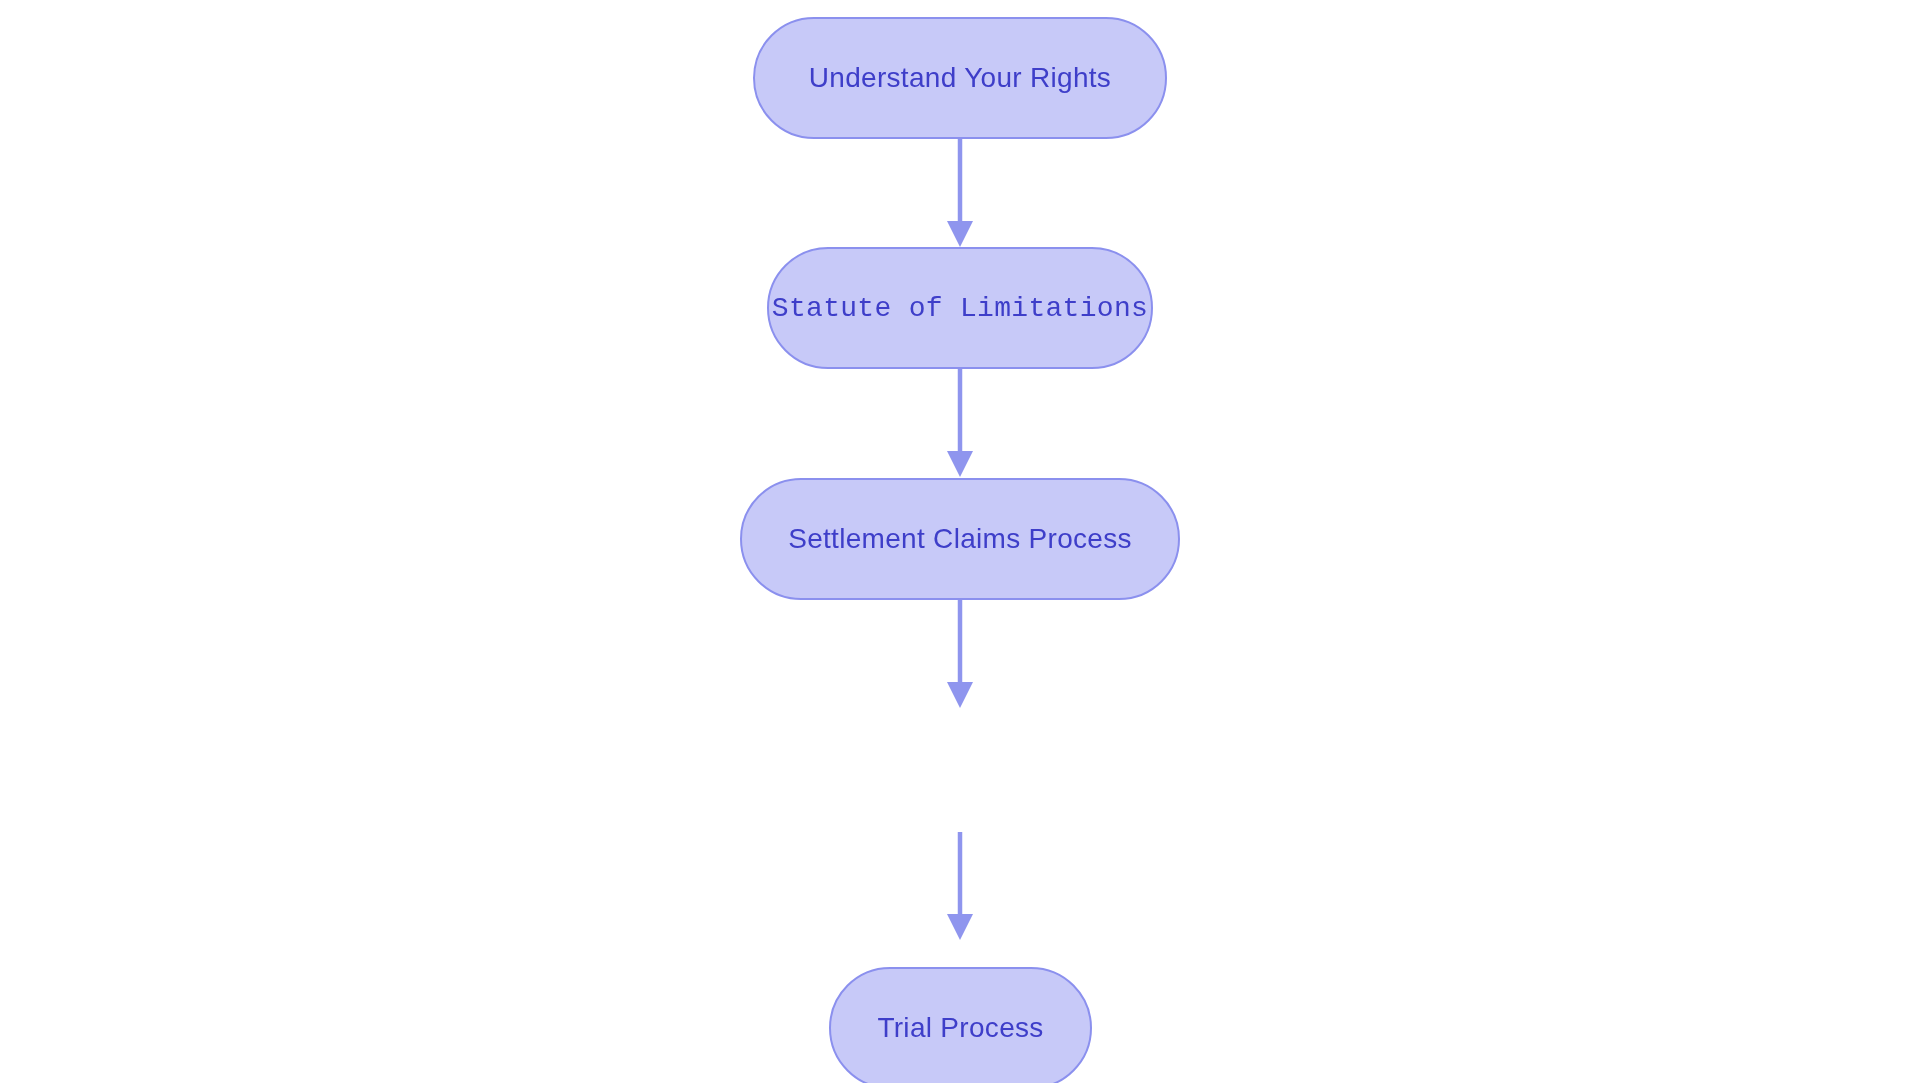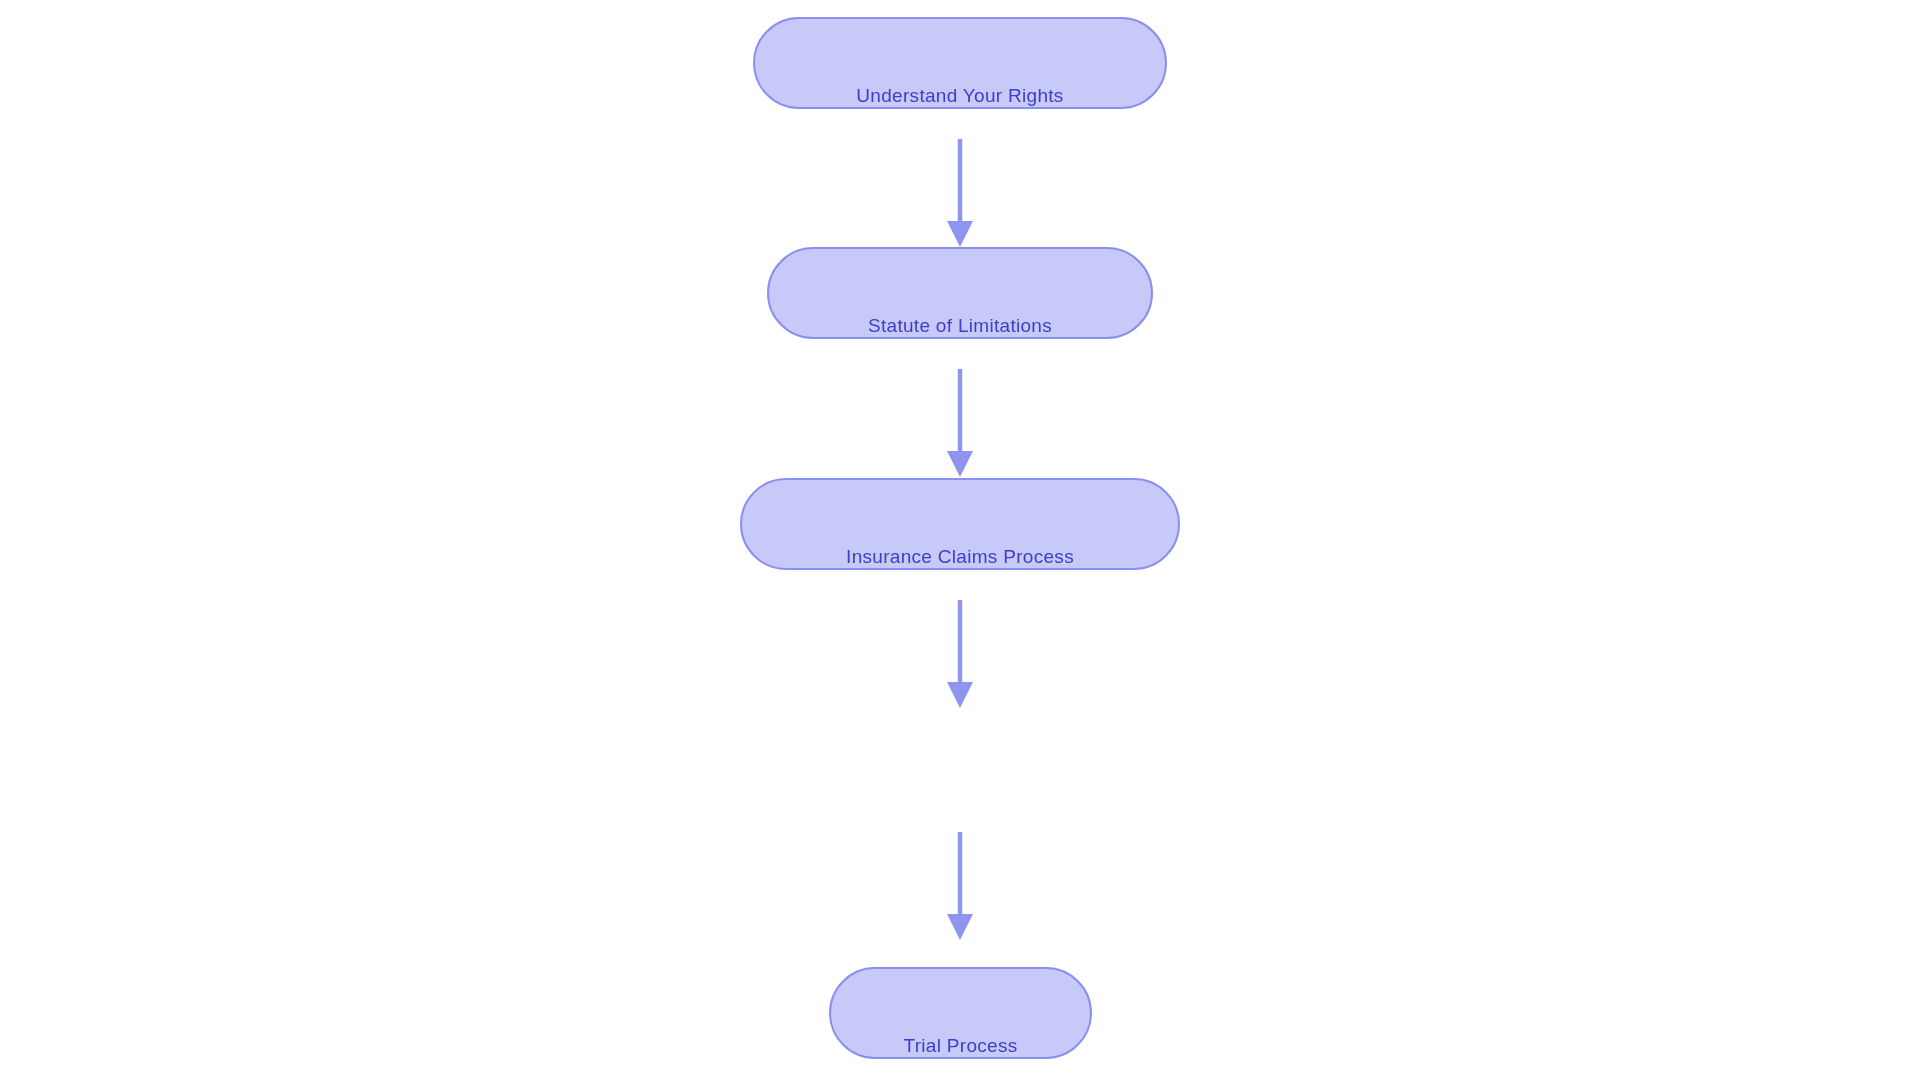--- a/index.html
+++ b/index.html
@@ -16,35 +16,35 @@
   }
   .canvas {
     position: relative;
     width: 1920px;
     height: 1083px;
     background: var(--background);
     overflow: hidden;
   }
   .node {
     position: absolute;
-    height: 92px;
+    height: 122px;
     border-radius: 61px;
     background: var(--node-fill);
     border: 2px solid var(--node-border);
     color: var(--node-text);
     display: flex;
-    align-items: flex-end;
+    align-items: center;
     justify-content: center;
-    font-size: 19px;
+    font-size: 28px;
     letter-spacing: 0.3px;
     white-space: nowrap;
     text-align: center;
   }
   .node-1 { left: 753px; top: 17px;  width: 414px; }
-  .node-2 { left: 767px; top: 247px; width: 386px; }
+  .node-2 { left: 767px; top: 247px; width: 386px; font-family: Liberation Mono, monospace; }
   .node-3 { left: 740px; top: 478px; width: 440px; }
   .node-4 { left: 723px; top: 710px; width: 474px; }
   .node-5 { left: 829px; top: 941px; width: 263px; margin-top: 26px; }
   .arrow {
     position: absolute;
     left: 944px;
     width: 32px;
     height: 109px;
   }
   .arrow-1 { top: 139px; }
@@ -76,21 +76,21 @@
   </div>
 
   <div class="arrow arrow-2">
     <svg viewBox="0 0 32 109">
       <line x1="16" y1="0" x2="16" y2="84"></line>
       <polygon points="3,82 29,82 16,108"></polygon>
     </svg>
   </div>
 
   <div class="node node-3">
-    <span>Insurance Claims Process</span>
+    <span>Settlement Claims Process</span>
   </div>
 
   <div class="arrow arrow-3">
     <svg viewBox="0 0 32 109">
       <line x1="16" y1="0" x2="16" y2="84"></line>
       <polygon points="3,82 29,82 16,108"></polygon>
     </svg>
   </div>
 
 

